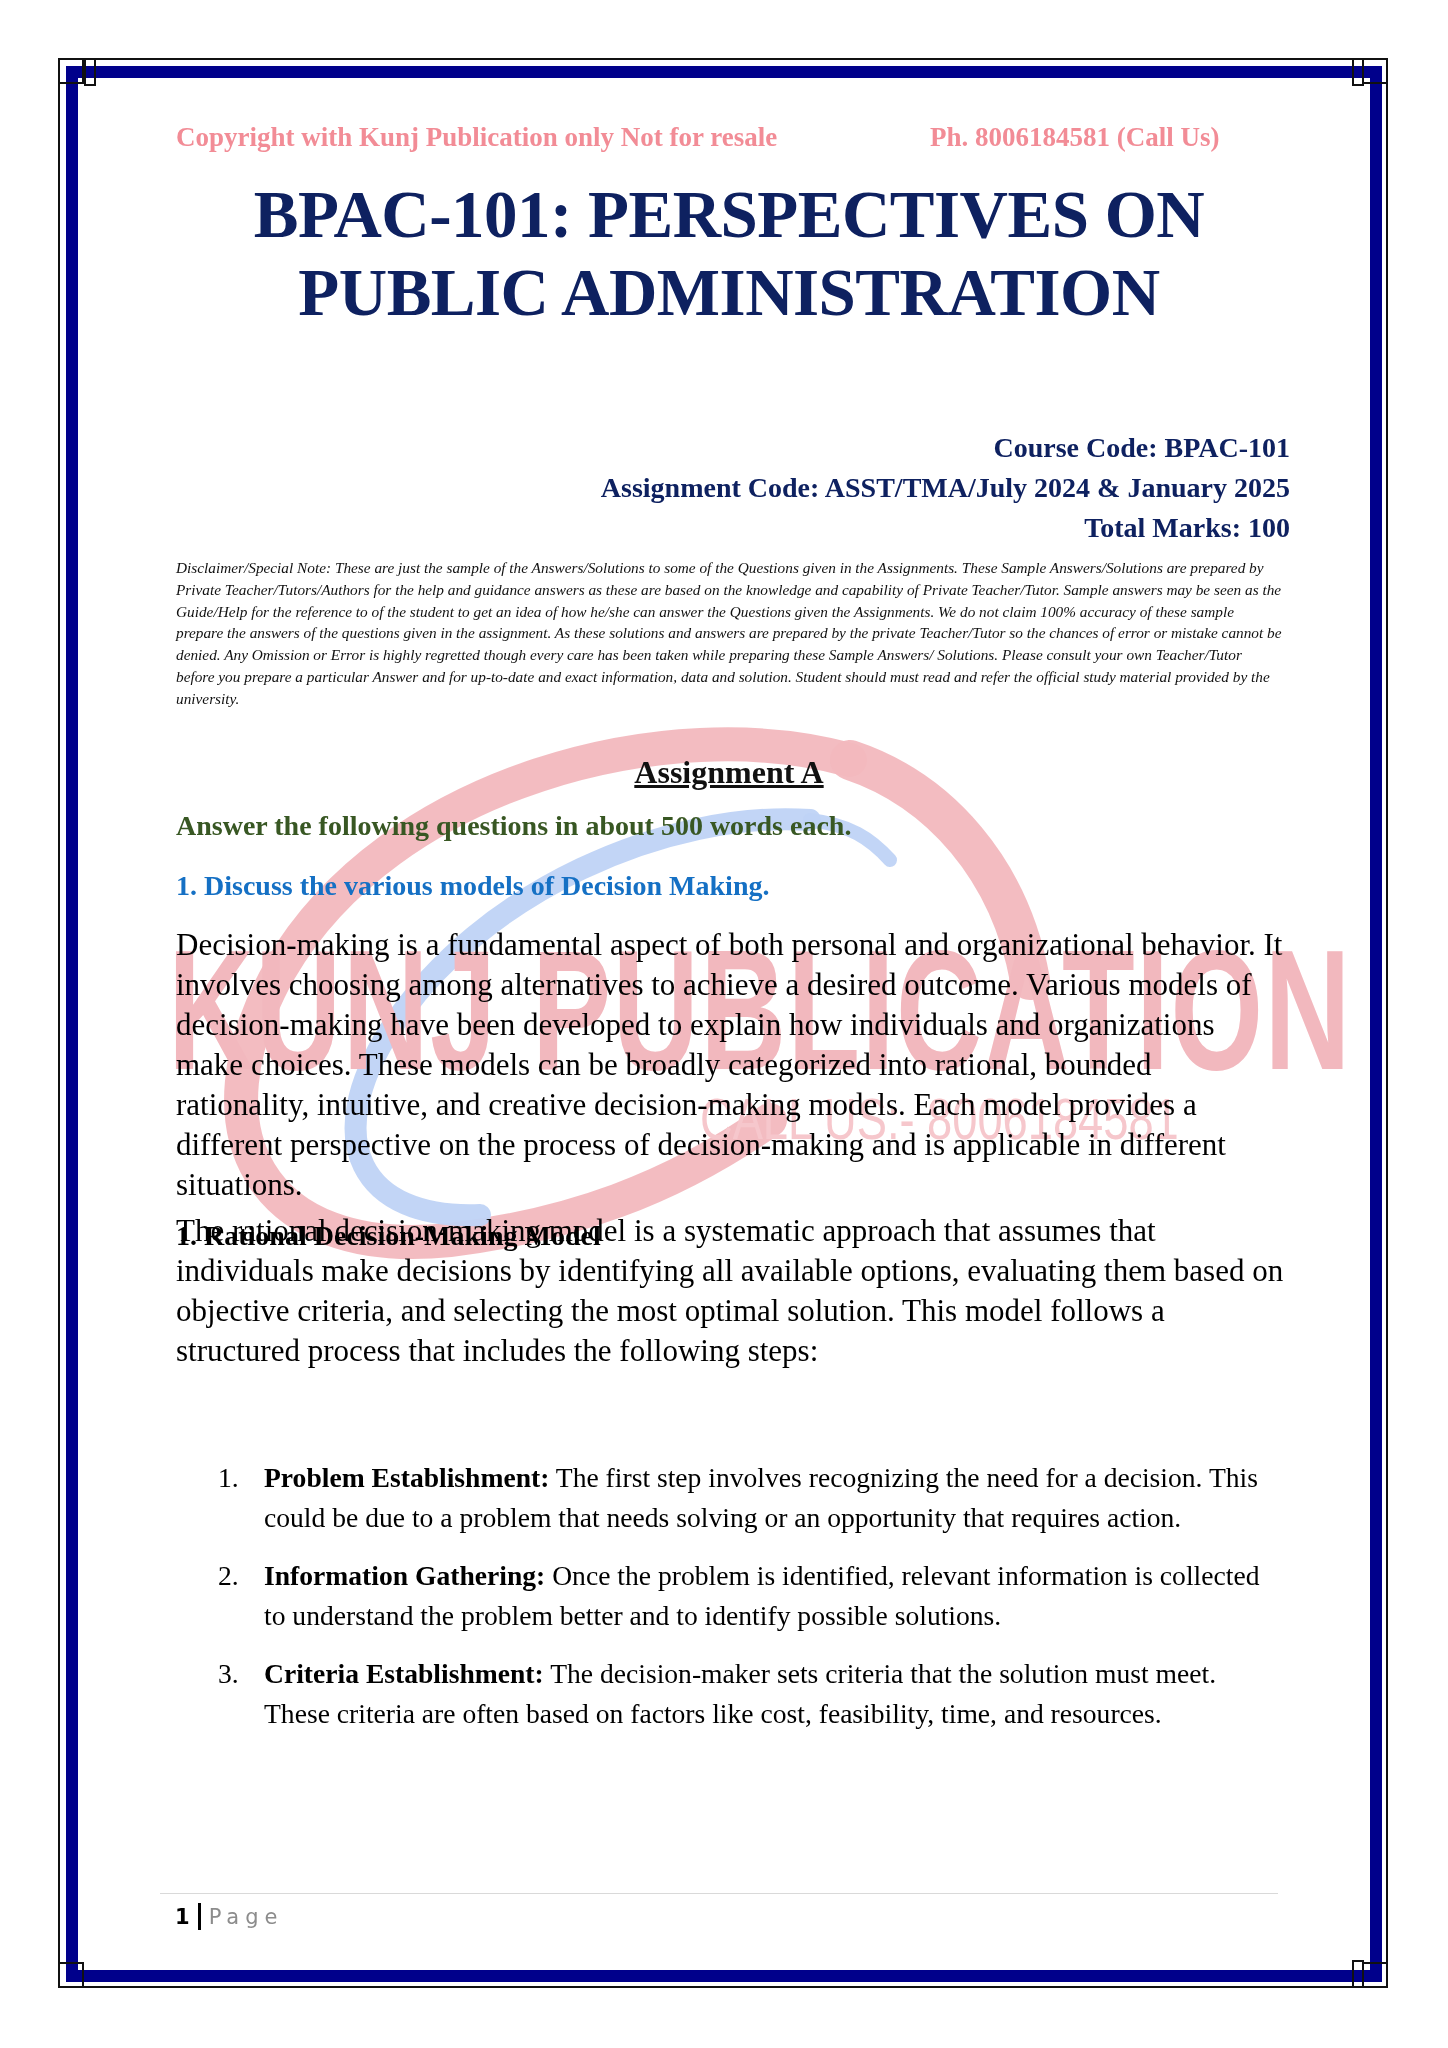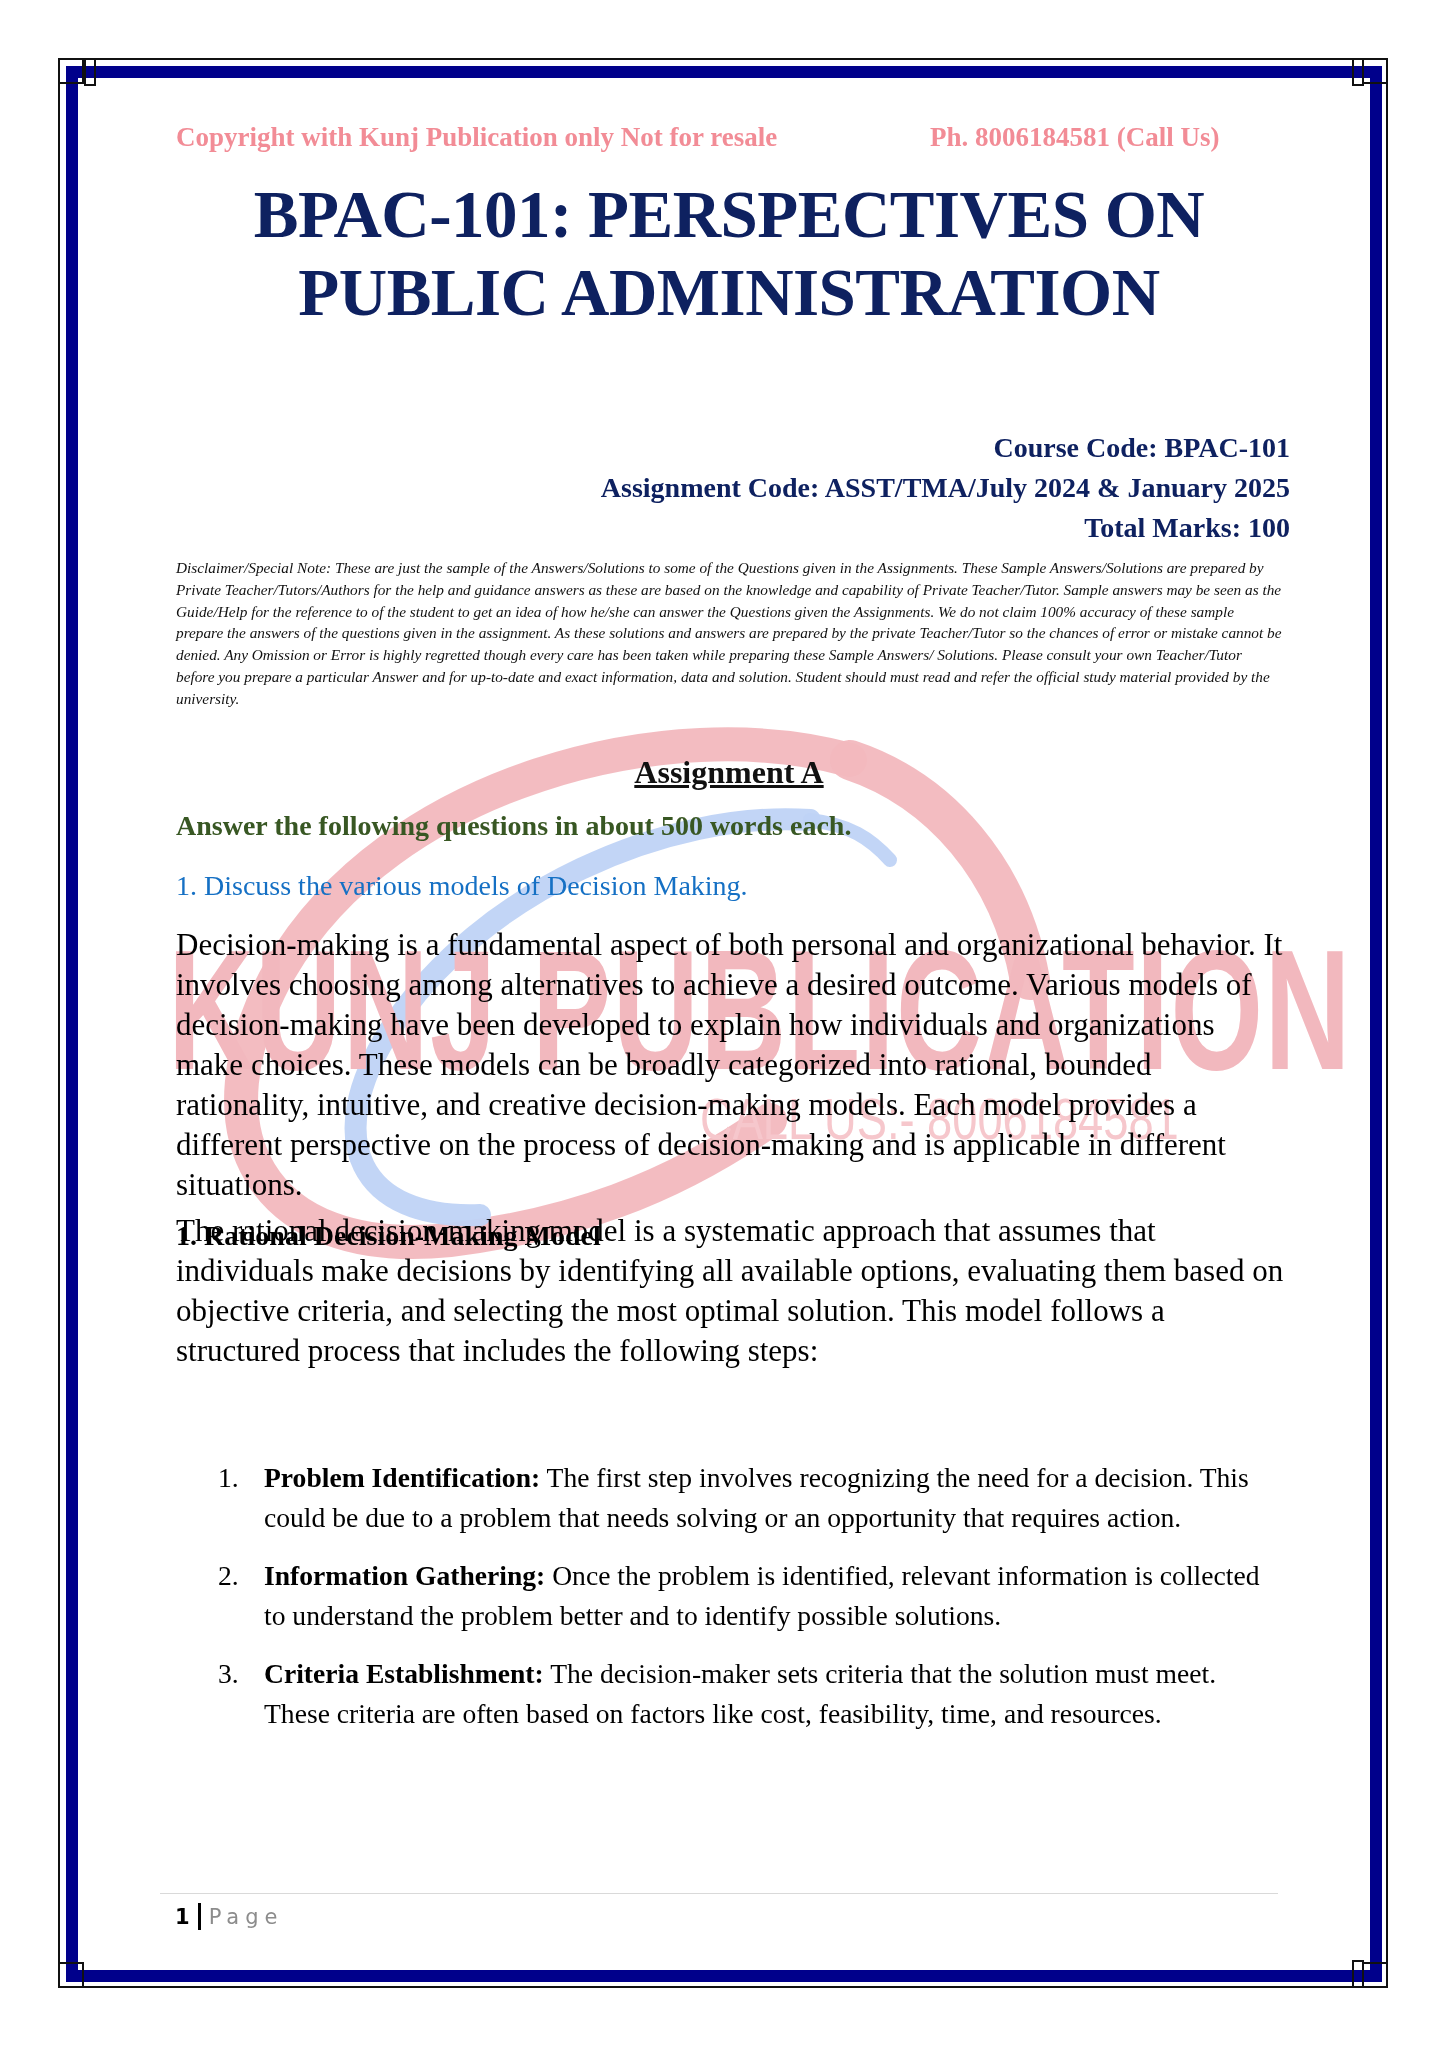--- a/index.html
+++ b/index.html
@@ -20,21 +20,21 @@
 
   .title { position:absolute; left:176px; top:175px; width:1106px; text-align:center; font-weight:bold; font-size:67px; line-height:78px; color:#0E2160; letter-spacing:-0.5px; }
 
   .meta { position:absolute; right:158px; top:428px; text-align:right; font-weight:bold; font-size:28px; line-height:40px; color:#0E2160; }
 
   .disclaimer { position:absolute; left:176px; top:557px; width:1106px; font-style:italic; font-size:15.3px; line-height:21.8px; color:#111; }
 
   .assign { position:absolute; left:176px; top:754px; width:1106px; text-align:center; font-weight:bold; font-size:32px; text-decoration:underline; color:#111; }
 
   .instr { position:absolute; left:176px; top:810px; font-weight:bold; font-size:28px; color:#385723; white-space:nowrap; }
-  .question { position:absolute; left:176px; top:870px; font-weight:normal; font-size:28px; color:#1570C4; white-space:nowrap; }
+  .question { position:absolute; left:176px; top:870px; font-weight:bold; font-size:28px; color:#1570C4; white-space:nowrap; }
 
   .para { position:absolute; left:176px; width:1110px; font-size:31px; line-height:40px; color:#000; }
   .p1 { top:925px; }
   .h-rational { position:absolute; left:176px; top:1220px; font-weight:bold; font-size:28px; color:#000; white-space:nowrap; }
   .p2 { top:1211px; }
 
   .steps { position:absolute; left:176px; top:1458px; width:1110px; margin:0; padding:0; list-style:none; font-size:27.6px; line-height:40px; }
   .steps li { position:relative; padding-left:88px; margin-bottom:18px; }
   .steps .num { position:absolute; left:42px; top:0; }
   .steps b { font-weight:bold; }
@@ -92,21 +92,21 @@
 <div class="question">1. Discuss the various models of Decision Making.</div>
 
 <div class="para p1">Decision-making is a fundamental aspect of both personal and organizational behavior. It involves choosing among alternatives to achieve a desired outcome. Various models of decision-making have been developed to explain how individuals and organizations make choices. These models can be broadly categorized into rational, bounded rationality, intuitive, and creative decision-making models. Each model provides a different perspective on the process of decision-making and is applicable in different situations.</div>
 
 <div class="h-rational">1. Rational Decision-Making Model</div>
 
 <div class="para p2">The rational decision-making model is a systematic approach that assumes that individuals make decisions by identifying all available options, evaluating them based on objective criteria, and selecting the most optimal solution. This model follows a structured process that includes the following steps:</div>
 
 <ol class="steps">
   <li>
-    <span class="num">1.</span><b>Problem Identification:</b><span> The first step involves recognizing the need for a decision. This could be due to a problem that needs solving or an opportunity that requires action.</span>
+    <span class="num">1.</span><b>Problem Establishment:</b><span> The first step involves recognizing the need for a decision. This could be due to a problem that needs solving or an opportunity that requires action.</span>
   </li>
   <li>
     <span class="num">2.</span><b>Information Gathering:</b><span> Once the problem is identified, relevant information is collected to understand the problem better and to identify possible solutions.</span>
   </li>
   <li>
     <span class="num">3.</span><b>Criteria Establishment:</b><span> The decision-maker sets criteria that the solution must meet. These criteria are often based on factors like cost, feasibility, time, and resources.</span>
   </li>
 </ol>
 
 <div class="footer-rule"></div>

